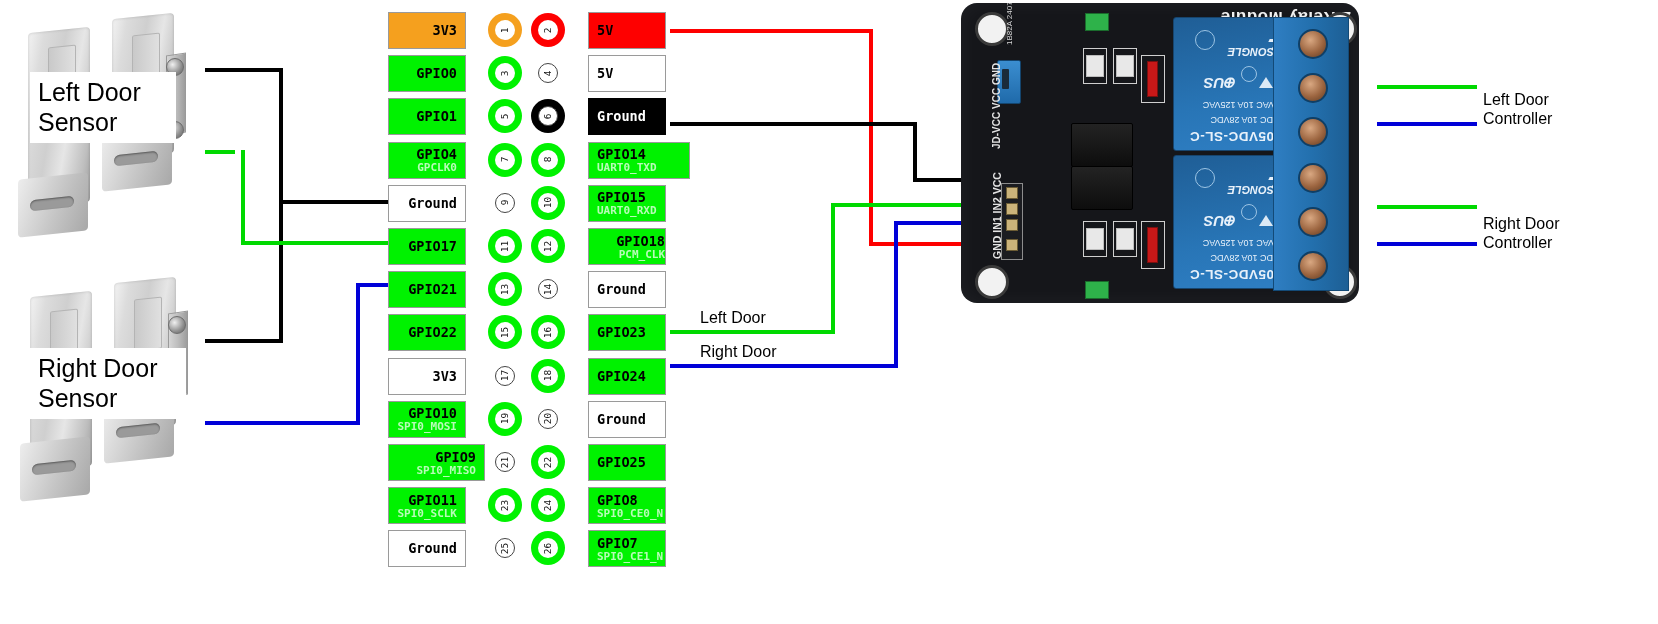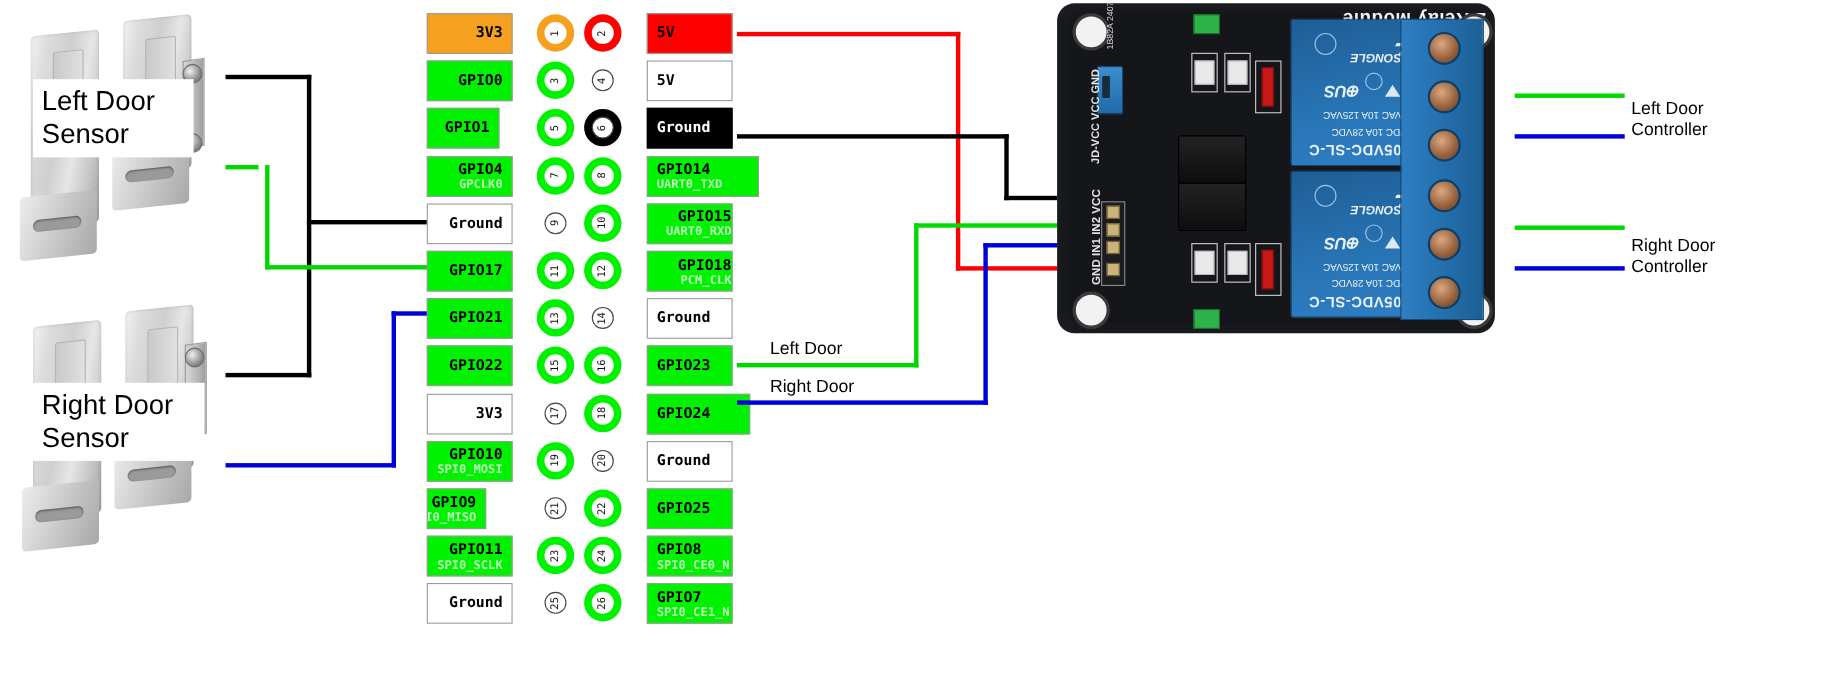--- a/index.html
+++ b/index.html
@@ -291,21 +291,21 @@
   <div class="wire v" style="left:356px; top:283px; height:142px; background:#0000d8;"></div>
   <div class="wire h" style="left:356px; top:283px; width:33px; background:#0000d8;"></div>
 
   <div id="pin-left-col">
       <div class="pinbox left" style="left: 388px; top: 12px; width: 78px; height: 37px; background: rgb(245, 160, 30); color: rgb(0, 0, 0);">
         <span class="pl">3V3</span>
       </div>
       <div class="pinbox left" style="left: 388px; top: 55.2px; width: 78px; height: 37px; background: rgb(0, 242, 0); color: rgb(0, 0, 0);">
         <span class="pl">GPIO0</span>
       </div>
-      <div class="pinbox left" style="left: 388px; top: 98.4px; width: 66px; height: 37px; background: rgb(0, 242, 0); color: rgb(0, 0, 0);">
+      <div class="pinbox left" style="left: 388px; top: 98.4px; width: 78px; height: 37px; background: rgb(0, 242, 0); color: rgb(0, 0, 0);">
         <span class="pl">GPIO1</span>
       </div>
       <div class="pinbox left" style="left: 388px; top: 141.6px; width: 78px; height: 37px; background: rgb(0, 242, 0); color: rgb(0, 0, 0);">
         <span class="pl">GPIO4</span>
         <span class="ps" style="color: rgba(255, 255, 255, 0.72);">GPCLK0</span>
       </div>
       <div class="pinbox left" style="left: 388px; top: 184.8px; width: 78px; height: 37px; background: rgb(255, 255, 255); color: rgb(0, 0, 0);">
         <span class="pl">Ground</span>
       </div>
       <div class="pinbox left" style="left: 388px; top: 228px; width: 78px; height: 37px; background: rgb(0, 242, 0); color: rgb(0, 0, 0);">
@@ -317,21 +317,21 @@
       <div class="pinbox left" style="left: 388px; top: 314.4px; width: 78px; height: 37px; background: rgb(0, 242, 0); color: rgb(0, 0, 0);">
         <span class="pl">GPIO22</span>
       </div>
       <div class="pinbox left" style="left: 388px; top: 357.6px; width: 78px; height: 37px; background: rgb(255, 255, 255); color: rgb(0, 0, 0);">
         <span class="pl">3V3</span>
       </div>
       <div class="pinbox left" style="left: 388px; top: 400.8px; width: 78px; height: 37px; background: rgb(0, 242, 0); color: rgb(0, 0, 0);">
         <span class="pl">GPIO10</span>
         <span class="ps" style="color: rgba(255, 255, 255, 0.72);">SPI0_MOSI</span>
       </div>
-      <div class="pinbox left" style="left: 388px; top: 444px; width: 54px; height: 37px; background: rgb(0, 242, 0); color: rgb(0, 0, 0); align-items: flex-end;">
+      <div class="pinbox left" style="left: 388px; top: 444px; width: 97px; height: 37px; background: rgb(0, 242, 0); color: rgb(0, 0, 0);">
         <span class="pl">GPIO9</span>
         <span class="ps" style="color: rgba(255, 255, 255, 0.72);">SPI0_MISO</span>
       </div>
       <div class="pinbox left" style="left: 388px; top: 487.2px; width: 78px; height: 37px; background: rgb(0, 242, 0); color: rgb(0, 0, 0);">
         <span class="pl">GPIO11</span>
         <span class="ps" style="color: rgba(255, 255, 255, 0.72);">SPI0_SCLK</span>
       </div>
       <div class="pinbox left" style="left: 388px; top: 530.4px; width: 78px; height: 37px; background: rgb(255, 255, 255); color: rgb(0, 0, 0);">
         <span class="pl">Ground</span>
       </div>
@@ -343,35 +343,35 @@
       <div class="pinbox right" style="left: 588px; top: 55.2px; width: 78px; height: 37px; background: rgb(255, 255, 255); color: rgb(0, 0, 0);">
         <span class="pl">5V</span>
       </div>
       <div class="pinbox right" style="left: 588px; top: 98.4px; width: 78px; height: 37px; background: rgb(0, 0, 0); color: rgb(255, 255, 255); border-color: rgb(0, 0, 0);">
         <span class="pl">Ground</span>
       </div>
       <div class="pinbox right" style="left: 588px; top: 141.6px; width: 102px; height: 37px; background: rgb(0, 242, 0); color: rgb(0, 0, 0);">
         <span class="pl">GPIO14</span>
         <span class="ps" style="color: rgba(255, 255, 255, 0.72);">UART0_TXD</span>
       </div>
-      <div class="pinbox right" style="left: 588px; top: 184.8px; width: 78px; height: 37px; background: rgb(0, 242, 0); color: rgb(0, 0, 0); text-align: right;">
+      <div class="pinbox right" style="left: 588px; top: 184.8px; width: 78px; height: 37px; background: rgb(0, 242, 0); color: rgb(0, 0, 0);">
         <span class="pl">GPIO15</span>
         <span class="ps" style="color: rgba(255, 255, 255, 0.72);">UART0_RXD</span>
       </div>
       <div class="pinbox right" style="left: 588px; top: 228px; width: 78px; height: 37px; background: rgb(0, 242, 0); color: rgb(0, 0, 0); align-items: flex-end;">
         <span class="pl">GPIO18</span>
         <span class="ps" style="color: rgba(255, 255, 255, 0.72);">PCM_CLK</span>
       </div>
       <div class="pinbox right" style="left: 588px; top: 271.2px; width: 78px; height: 37px; background: rgb(255, 255, 255); color: rgb(0, 0, 0);">
         <span class="pl">Ground</span>
       </div>
       <div class="pinbox right" style="left: 588px; top: 314.4px; width: 78px; height: 37px; background: rgb(0, 242, 0); color: rgb(0, 0, 0);">
         <span class="pl">GPIO23</span>
       </div>
-      <div class="pinbox right" style="left: 588px; top: 357.6px; width: 94px; height: 37px; background: rgb(0, 242, 0); color: rgb(0, 0, 0);">
+      <div class="pinbox right" style="left: 588px; top: 357.6px; width: 78px; height: 37px; background: rgb(0, 242, 0); color: rgb(0, 0, 0);">
         <span class="pl">GPIO24</span>
       </div>
       <div class="pinbox right" style="left: 588px; top: 400.8px; width: 78px; height: 37px; background: rgb(255, 255, 255); color: rgb(0, 0, 0);">
         <span class="pl">Ground</span>
       </div>
       <div class="pinbox right" style="left: 588px; top: 444px; width: 78px; height: 37px; background: rgb(0, 242, 0); color: rgb(0, 0, 0);">
         <span class="pl">GPIO25</span>
       </div>
       <div class="pinbox right" style="left: 588px; top: 487.2px; width: 78px; height: 37px; background: rgb(0, 242, 0); color: rgb(0, 0, 0);">
         <span class="pl">GPIO8</span>

